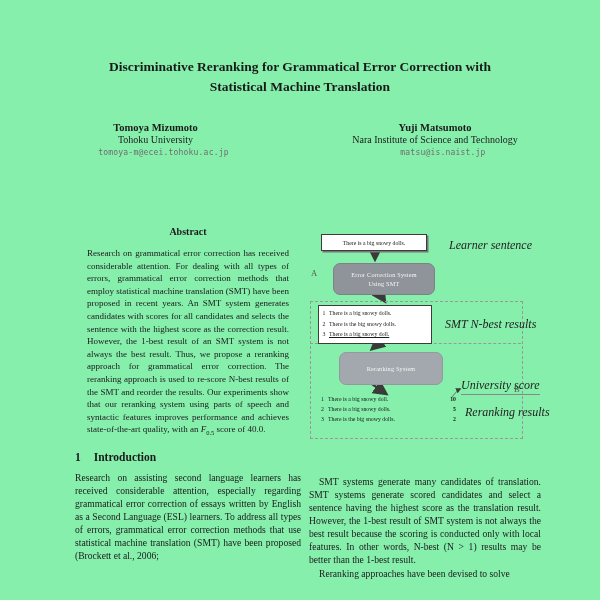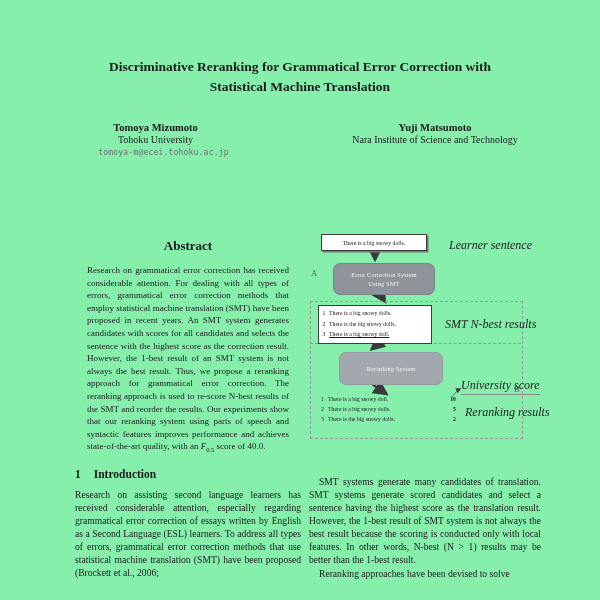--- a/index.html
+++ b/index.html
@@ -13,21 +13,21 @@
   }
   .authors{
     position:absolute;top:122px;left:40px;width:520px;
     display:flex;justify-content:space-around;text-align:center;gap:39px;
   }
   .author-name{font-size:10.5px;font-weight:bold;}
   .author-affil{font-size:10px;margin-top:1px;}
   .author-email{font-family:"DejaVu Sans Mono","Liberation Mono",monospace;font-size:8px;color:#6e6e6e;margin-top:3px;letter-spacing:.2px;margin-left:16px;}
   .col-left{position:absolute;top:222px;left:75px;width:226px;}
   .col-right{position:absolute;top:228px;left:309px;width:232px;}
-  .abstract-heading{font-size:13px;font-weight:bold;text-align:center;margin:16px 0 10px 0;}
+  .abstract-heading{font-size:10px;font-weight:bold;text-align:center;margin:4px 0 10px 0;}
   .abstract-body{font-size:9px;line-height:1.4;text-align:justify;margin:0;padding:0 12px;}
   .abstract-body .it{font-style:italic;}
   .abstract-body sub{font-size:6.5px;}
   .sec-heading{font-size:11.5px;font-weight:bold;margin:14px 0 8px 0;}
   .sec-heading .sec-num{margin-right:13px;}
   .body-para{font-size:9.6px;line-height:1.36;text-align:justify;margin:0;}
   .body-para.indent{text-indent:10px;}
   .body-para + .body-para{margin-top:1px;}
 
   
@@ -79,20 +79,21 @@
 
   <div class="authors">
     <div class="author">
       <div class="author-name">Tomoya Mizumoto</div>
       <div class="author-affil">Tohoku University</div>
       <div class="author-email">tomoya-m@ecei.tohoku.ac.jp</div>
     </div>
     <div class="author">
       <div class="author-name">Yuji Matsumoto</div>
       <div class="author-affil">Nara Institute of Science and Technology</div>
+      <div class="author-email">matsu@is.naist.jp</div>
     </div>
   </div>
 
   <div class="col-left">
     <h2 class="abstract-heading">Abstract</h2>
     <p class="abstract-body"><span>Research on grammatical error correction has received considerable attention. For dealing with all types of errors, grammatical error correction methods that employ statistical machine translation (SMT) have been proposed in recent years. An SMT system generates candidates with scores for all candidates and selects the sentence with the highest score as the correction result. However, the 1-best result of an SMT system is not always the best result. Thus, we propose a reranking approach for grammatical error correction. The reranking approach is used to re-score N-best results of the SMT and reorder the results. Our experiments show that our reranking system using parts of speech and syntactic features improves performance and achieves state-of-the-art quality, with an </span><span class="it">F</span><sub>0.5</sub><span> score of 40.0.</span></p>
 
     <h2 class="sec-heading"><span class="sec-num">1</span><span>Introduction</span></h2>
     <p class="body-para">Research on assisting second language learners has received considerable attention, especially regarding grammatical error correction of essays written by English as a Second Language (ESL) learners. To address all types of errors, grammatical error correction methods that use statistical machine translation (SMT) have been proposed (Brockett et al., 2006;</p>
   </div>

